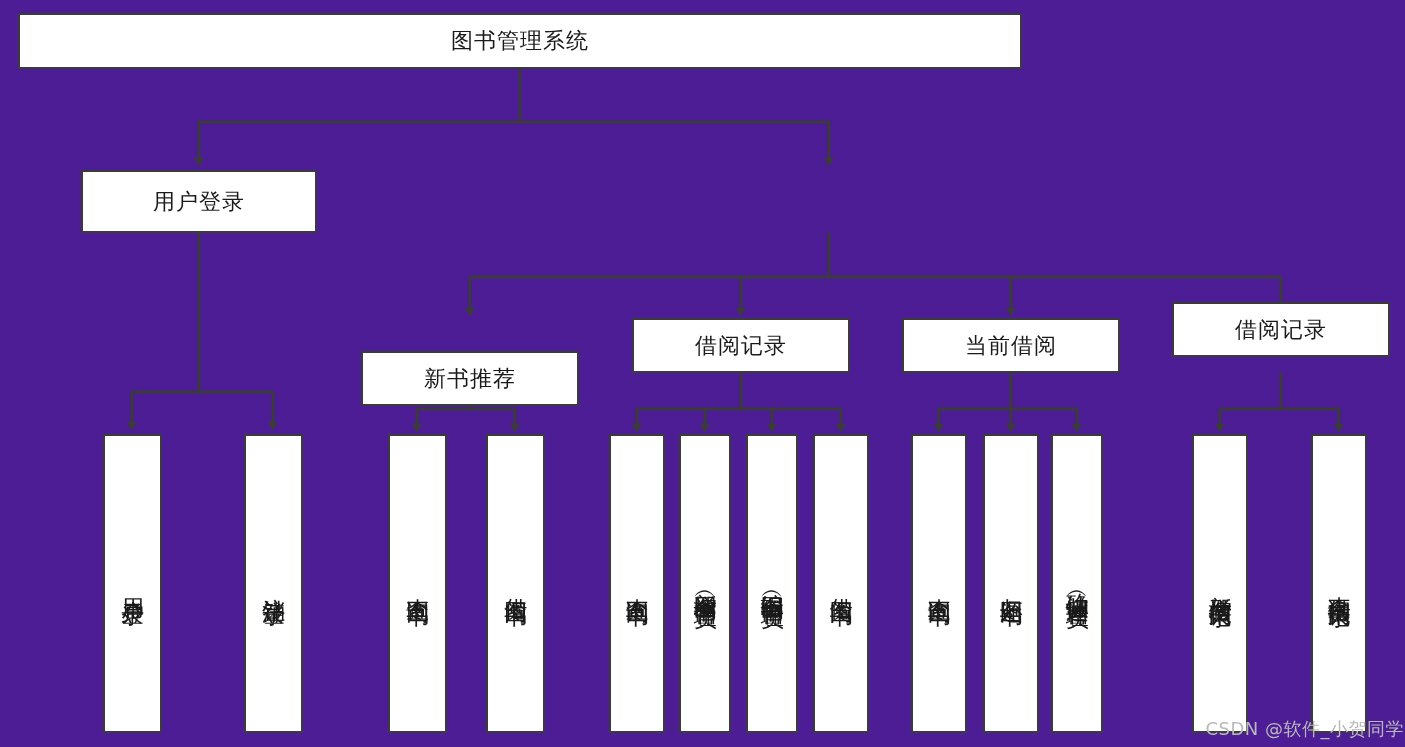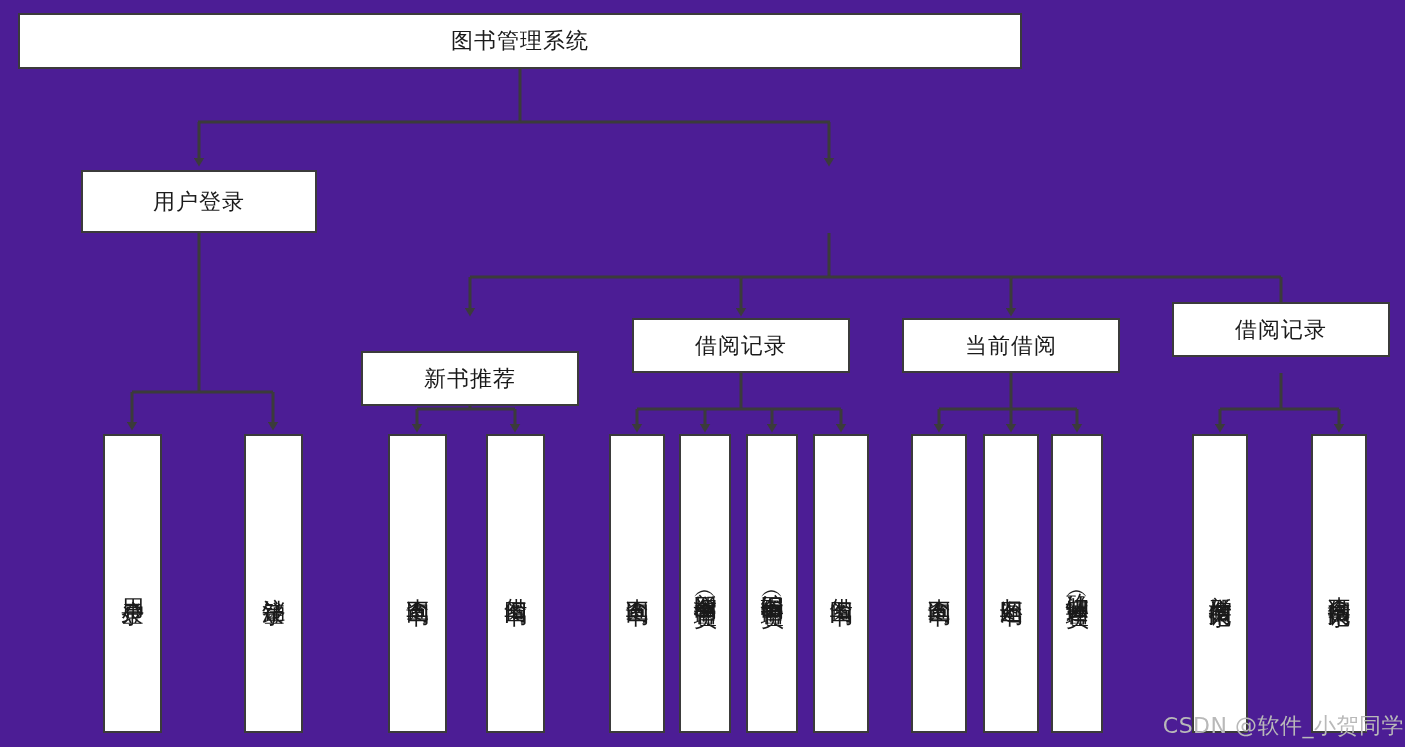--- a/index.html
+++ b/index.html
@@ -58,21 +58,21 @@
     text-orientation: upright;
     font-size: 23px;
     line-height: 1.1;
     letter-spacing: 2px;
     max-height: 100%;
   }
   #watermark {
     position: absolute;
     right: 8px;
     bottom: 6px;
-    font-size: 22px;
+    font-size: 18px;
     color: #b9b9b9;
     letter-spacing: 0.5px;
     white-space: nowrap;
     font-family: "DejaVu Sans", "Liberation Sans", sans-serif;
   }
 </style>
 </head>
 <body>
 
 <div id="canvas">

